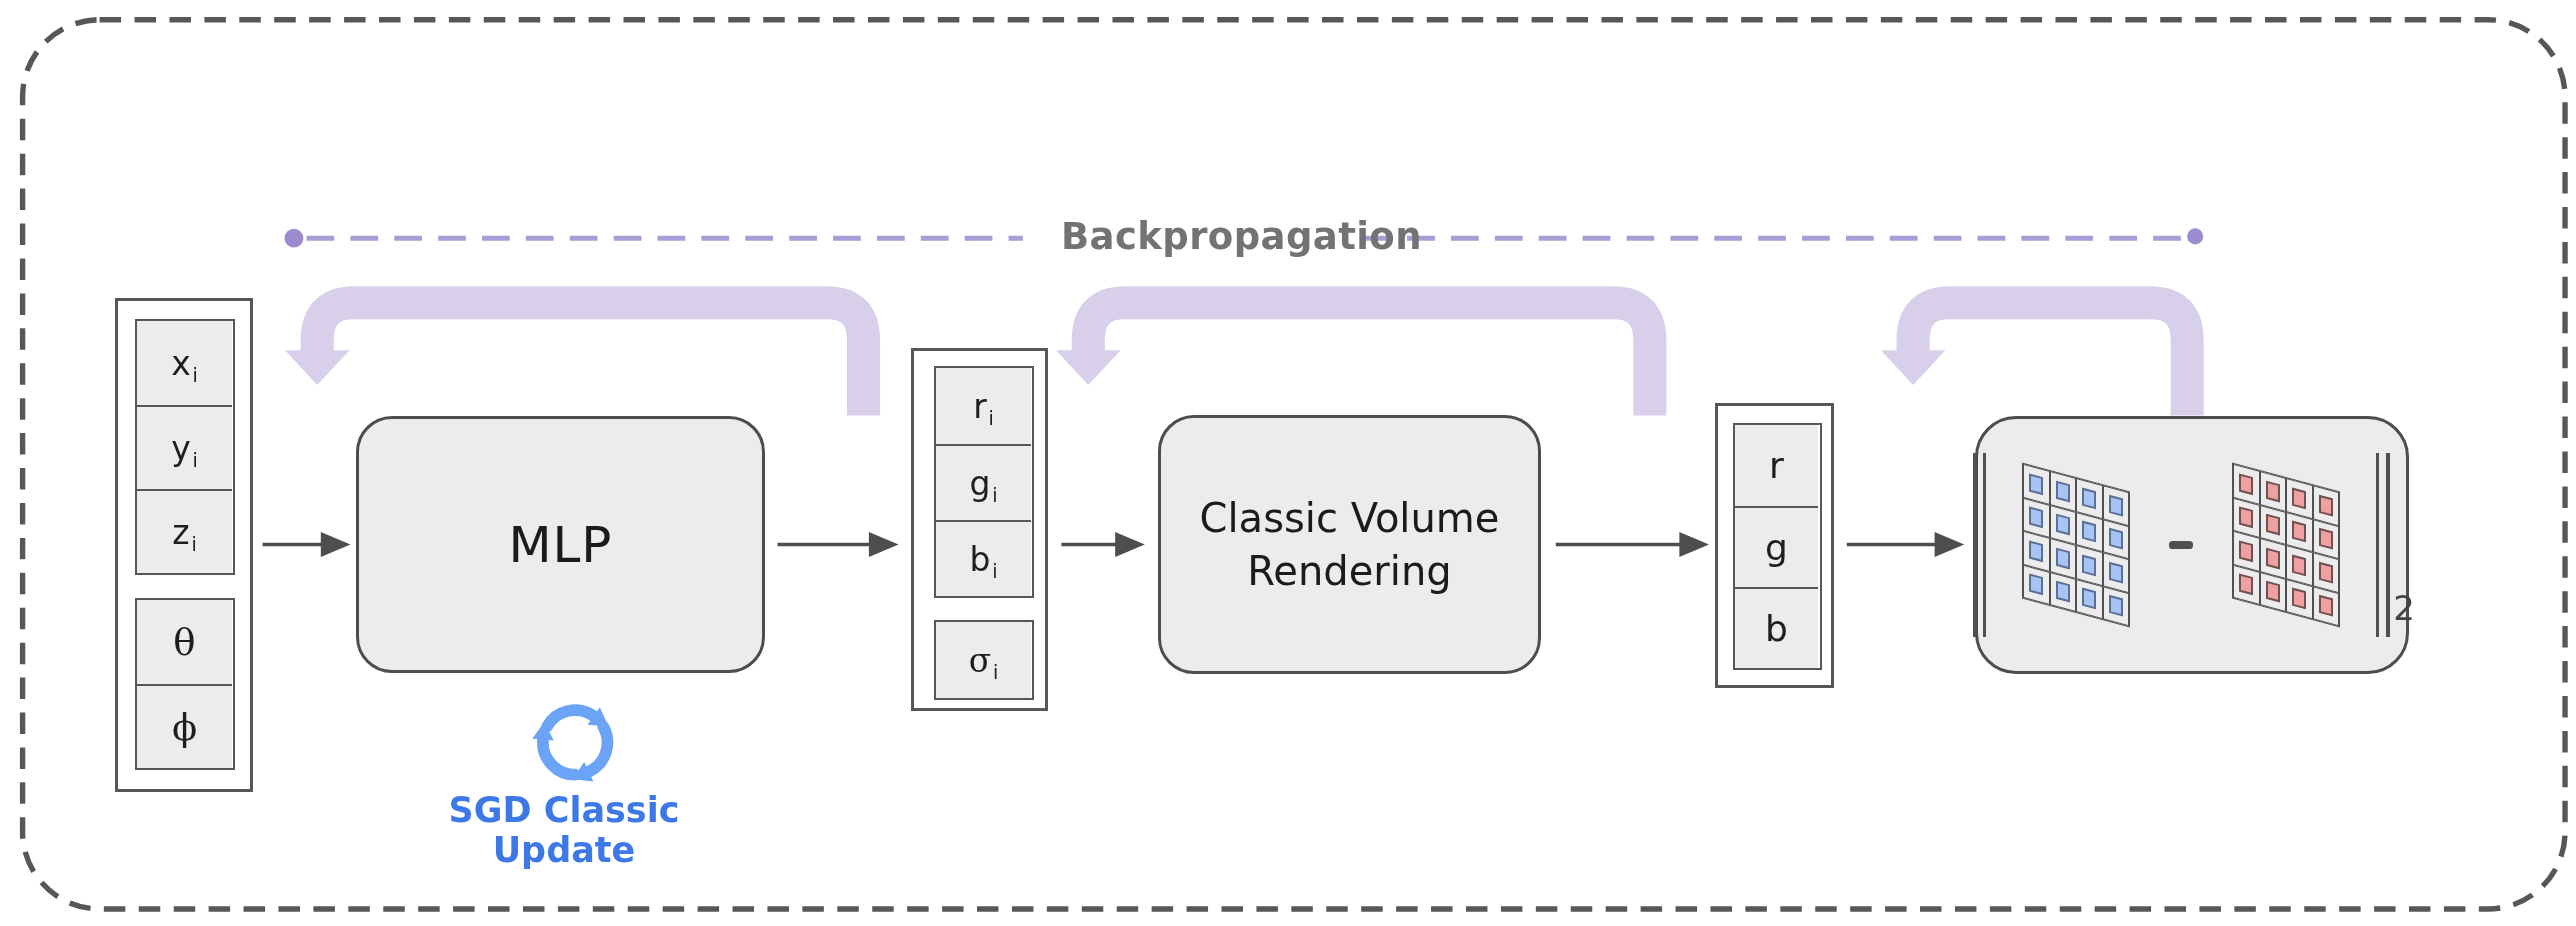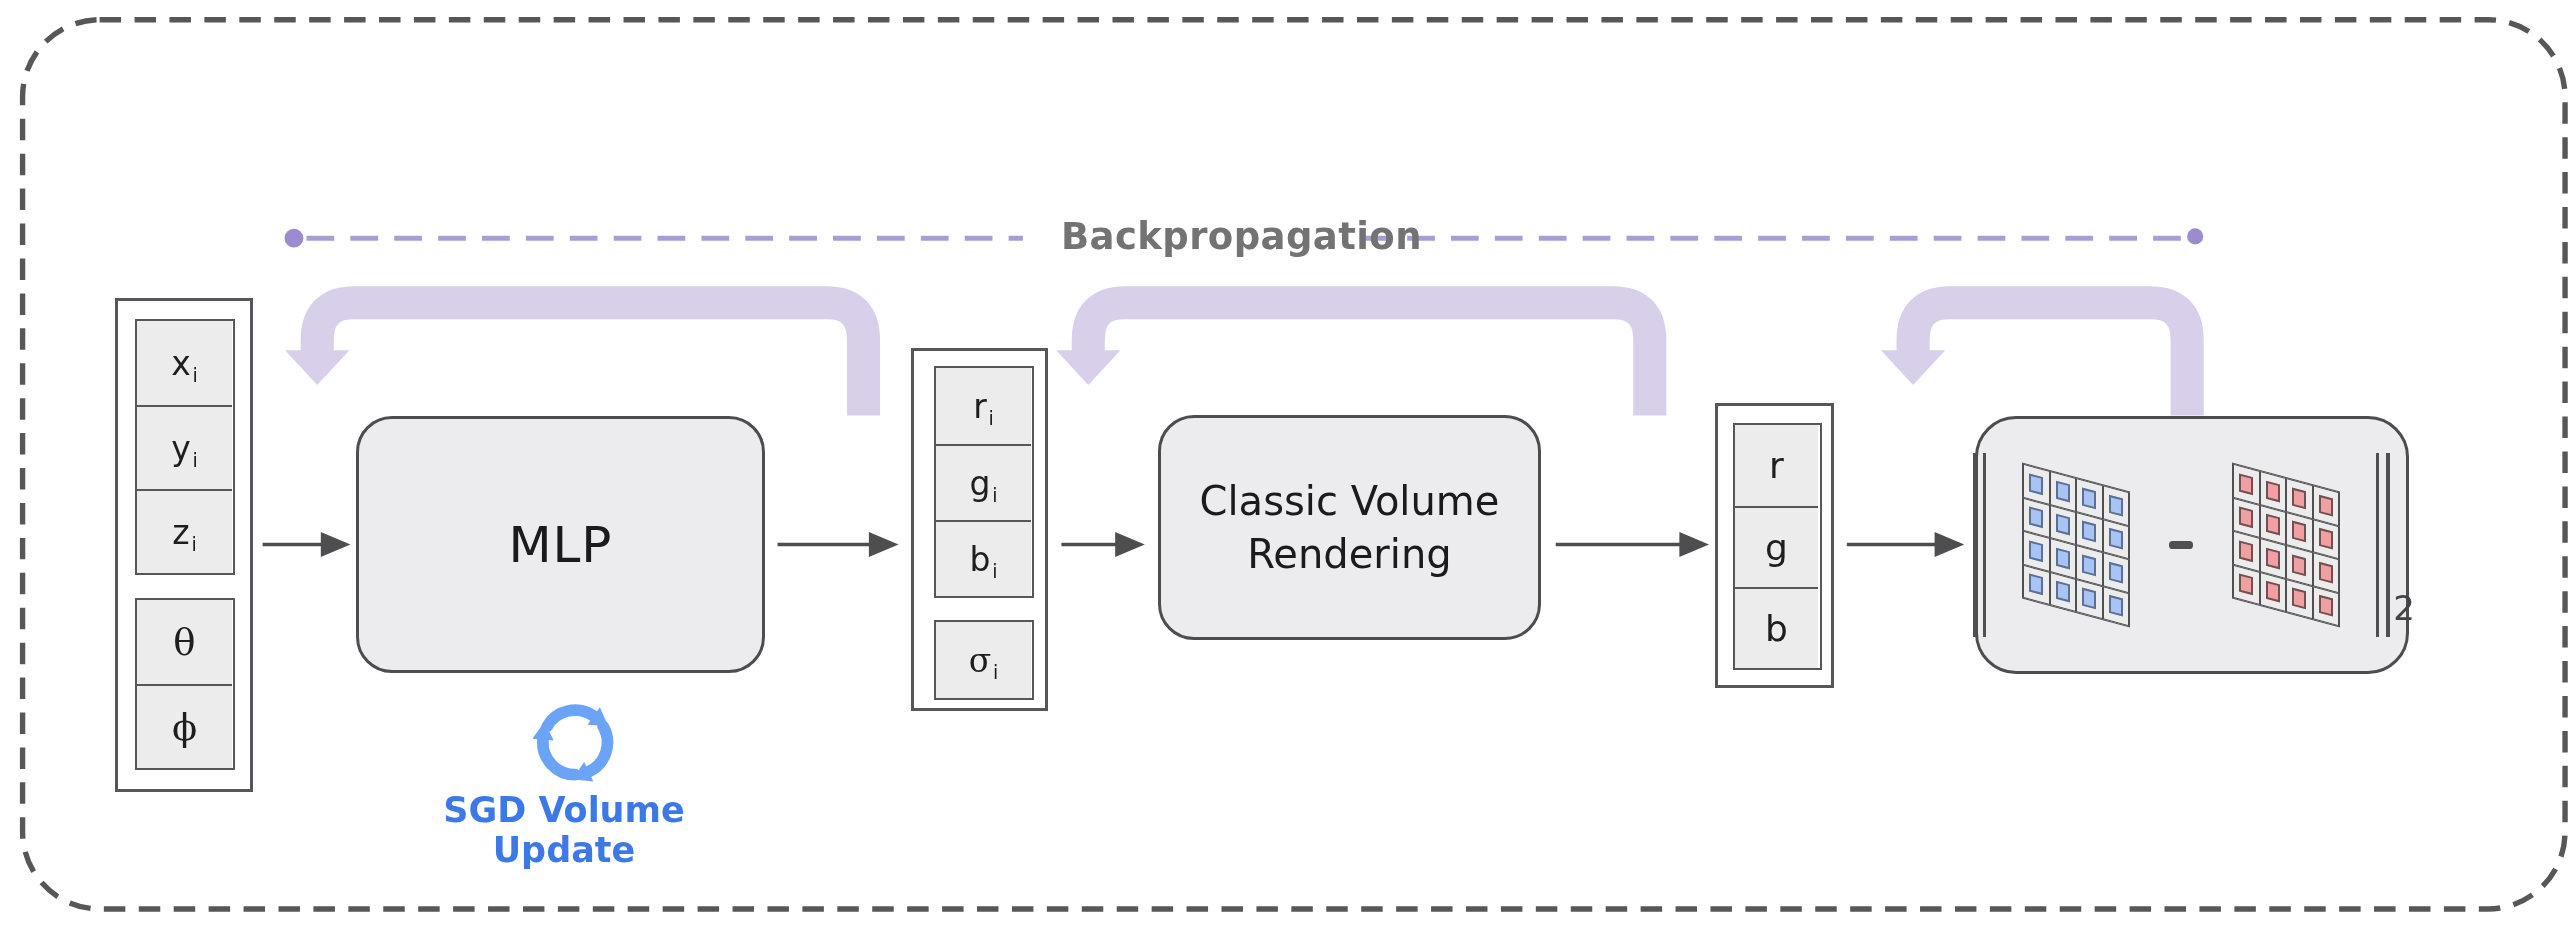--- a/index.html
+++ b/index.html
@@ -17,21 +17,21 @@
     position:absolute;
     background:#ececee;
     border:3.1px solid #4d4d50;
     border-radius:36px;
     display:flex;align-items:center;justify-content:center;
     color:#1b1b1d;
     box-sizing:border-box;
     text-align:center;
   }
   .block.mlp{left:356px;top:416px;width:409px;height:257px;font-size:50px;letter-spacing:0.9px;}
-  .block.cvr{left:1158px;top:415px;width:383px;height:225px;font-size:40px;line-height:1.32;}
+  .block.cvr{left:1158px;top:415px;width:383px;height:259px;font-size:40px;line-height:1.32;}
   .block.loss{left:1975px;top:416px;width:434px;height:258px;border-radius:41px;}
 
   
   .vecbox{
     position:absolute;
     background:#ffffff;
     border:3.1px solid #57575a;
     box-sizing:border-box;
   }
   .vecbox.input{left:115px;top:298px;width:138px;height:494px;}
@@ -215,21 +215,21 @@
       <div class="vcell">
         <span class="m greek">ϕ</span>
       </div>
     </div>
   </div>
 
   <div class="block mlp">
     <span>MLP</span>
   </div>
 
-  <div class="sgd-label">SGD Volume Update</div>
+  <div class="sgd-label">SGD Classic Update</div>
 
   <div class="vecbox radiance">
     <div class="cellgroup grp-rgb">
       <div class="vcell">
         <span class="m">r</span>
           <span class="s">i</span>
       </div>
       <div class="vcell">
         <span class="m">g</span>
           <span class="s">i</span>

